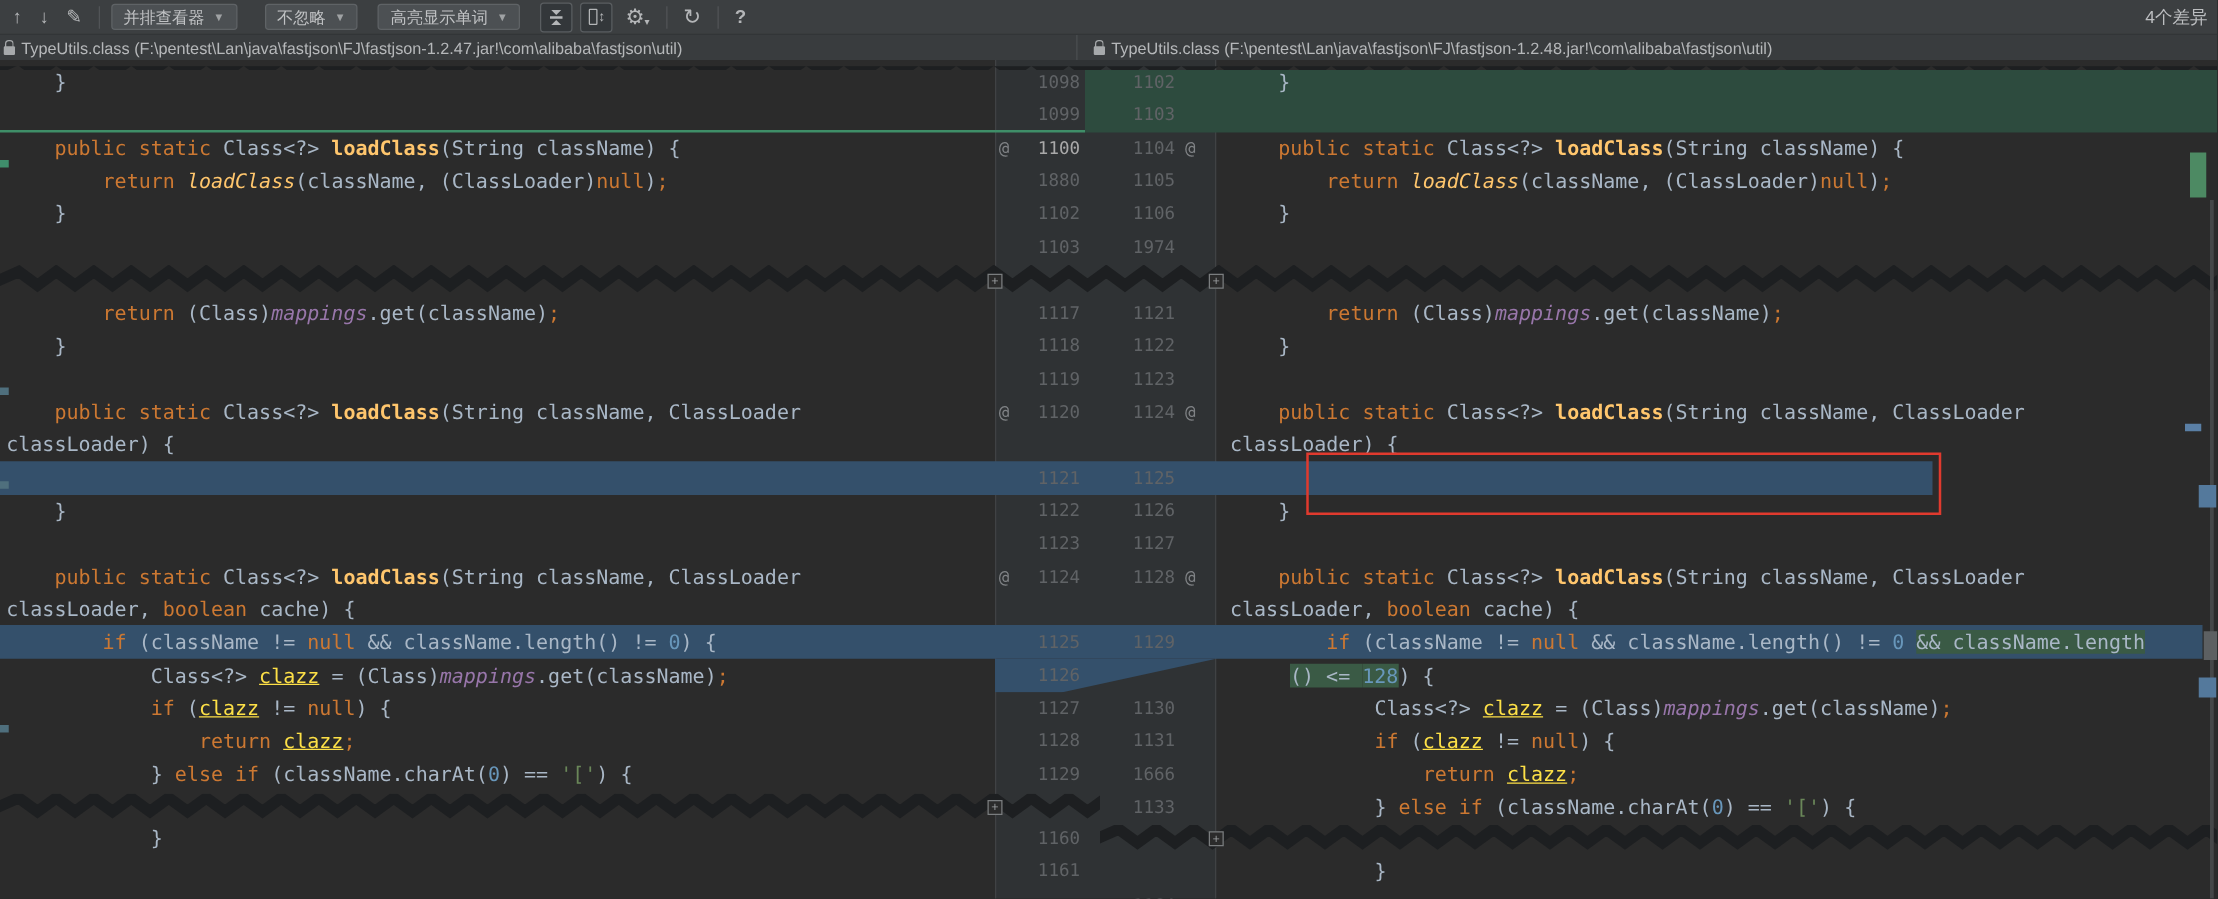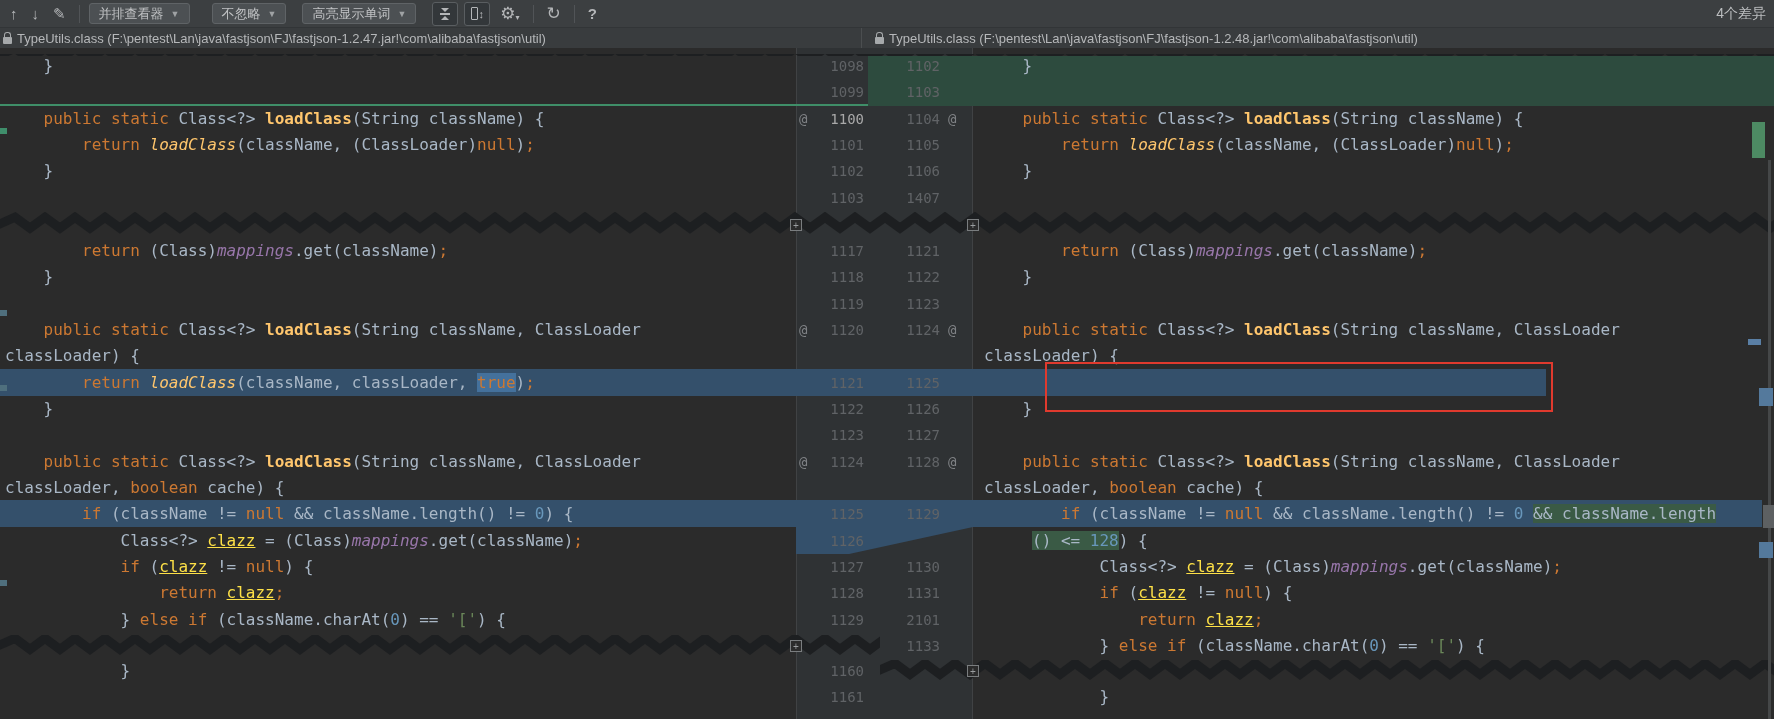--- a/index.html
+++ b/index.html
@@ -133,36 +133,35 @@
         <path d="M-10 14.3 L15 3.3000000000000007 L30 14.3 L45 3.3000000000000007 L60 14.3 L75 3.3000000000000007 L90 14.3 L105 3.3000000000000007 L120 14.3 L135 3.3000000000000007 L150 14.3 L165 3.3000000000000007 L180 14.3 L195 3.3000000000000007 L210 14.3 L225 3.3000000000000007 L240 14.3 L255 3.3000000000000007 L270 14.3 L285 3.3000000000000007 L300 14.3 L315 3.3000000000000007 L330 14.3 L345 3.3000000000000007 L360 14.3 L375 3.3000000000000007 L390 14.3 L405 3.3000000000000007 L420 14.3 L435 3.3000000000000007 L450 14.3 L465 3.3000000000000007 L480 14.3 L495 3.3000000000000007 L510 14.3 L525 3.3000000000000007 L540 14.3 L555 3.3000000000000007 L570 14.3 L585 3.3000000000000007 L600 14.3 L615 3.3000000000000007 L630 14.3 L645 3.3000000000000007 L660 14.3 L675 3.3000000000000007 L690 14.3 L705 3.3000000000000007 L720 14.3 L735 3.3000000000000007 L750 14.3 L765 3.3000000000000007 L780 14.3 L795 3.3000000000000007 L810 14.3 L825 3.3000000000000007 L840 14.3 L855 3.3000000000000007 L870 14.3 L885 3.3000000000000007 L900 14.3 L915 3.3000000000000007 L930 14.3" stroke="#1d1f21" stroke-width="9" fill="none"></path>
       </svg></div>
     <div class="code-line" style="left: 5px; top: 5px; width: 791px; z-index: 3; overflow: hidden;"><span class="c-pl">    }</span></div>
     <div class="lnum" style="left: 798px; top: 5px; width: 66px; z-index: 3;">1098</div>
     <div class="code-line" style="left: 5px; top: 31px; width: 791px; z-index: 3; overflow: hidden;"></div>
     <div class="lnum" style="left: 798px; top: 31px; width: 66px; z-index: 3;">1099</div>
     <div class="code-line" style="left: 5px; top: 58px; width: 791px; z-index: 3; overflow: hidden;"><span class="c-pl">    </span><span class="c-kw">public static</span><span class="c-pl"> Class&lt;?&gt; </span><span class="c-md">loadClass</span><span class="c-pl">(String className) {</span></div>
     <div class="lnum bright" style="left: 798px; top: 58px; width: 66px; z-index: 3;">1100</div>
     <div class="atmark" style="left: 799px; top: 58px; z-index: 3;">@</div>
     <div class="code-line" style="left: 5px; top: 84px; width: 791px; z-index: 3; overflow: hidden;"><span class="c-pl">        </span><span class="c-kw">return</span><span class="c-pl"> </span><span class="c-mc">loadClass</span><span class="c-pl">(className, (ClassLoader)</span><span class="c-kw">null</span><span class="c-pl">)</span><span class="c-kw">;</span></div>
-    <div class="lnum" style="left: 798px; top: 84px; width: 66px; z-index: 3;">1101</div>
+    <div class="lnum" style="left: 798px; top: 84px; width: 66px; z-index: 3;">1880</div>
     <div class="code-line" style="left: 5px; top: 110px; width: 791px; z-index: 3; overflow: hidden;"><span class="c-pl">    }</span></div>
     <div class="lnum" style="left: 798px; top: 110px; width: 66px; z-index: 3;">1102</div>
     <div class="code-line" style="left: 5px; top: 137px; width: 791px; z-index: 3; overflow: hidden;"></div>
     <div class="lnum" style="left: 798px; top: 137px; width: 66px; z-index: 3;">1103</div>
     <div class="code-line" style="left: 5px; top: 190px; width: 791px; z-index: 3; overflow: hidden;"><span class="c-pl">        </span><span class="c-kw">return</span><span class="c-pl"> (Class)</span><span class="c-fld">mappings</span><span class="c-pl">.get(className)</span><span class="c-kw">;</span></div>
     <div class="lnum" style="left: 798px; top: 190px; width: 66px; z-index: 3;">1117</div>
     <div class="code-line" style="left: 5px; top: 216px; width: 791px; z-index: 3; overflow: hidden;"><span class="c-pl">    }</span></div>
     <div class="lnum" style="left: 798px; top: 216px; width: 66px; z-index: 3;">1118</div>
     <div class="code-line" style="left: 5px; top: 243px; width: 791px; z-index: 3; overflow: hidden;"></div>
     <div class="lnum" style="left: 798px; top: 243px; width: 66px; z-index: 3;">1119</div>
     <div class="code-line" style="left: 5px; top: 269px; width: 791px; z-index: 3; overflow: hidden;"><span class="c-pl">    </span><span class="c-kw">public static</span><span class="c-pl"> Class&lt;?&gt; </span><span class="c-md">loadClass</span><span class="c-pl">(String className, ClassLoader</span></div>
     <div class="lnum" style="left: 798px; top: 269px; width: 66px; z-index: 3;">1120</div>
     <div class="atmark" style="left: 799px; top: 269px; z-index: 3;">@</div>
     <div class="code-line" style="left: 5px; top: 295px; width: 791px; z-index: 3; overflow: hidden;"><span class="c-pl">classLoader) {</span></div>
-    <div class="code-line" style="left: 5px; top: 322px; width: 791px; z-index: 3; overflow: hidden;"><span class="c-pl">        </span><span class="c-kw">return</span><span class="c-pl"> </span><span class="c-mc">loadClass</span><span class="c-pl">(className, classLoader, </span><span class="c-hl">true</span><span class="c-pl">)</span><span class="c-kw">;</span></div>
     <div class="lnum" style="left: 798px; top: 322px; width: 66px; z-index: 3;">1121</div>
     <div class="code-line" style="left: 5px; top: 348px; width: 791px; z-index: 3; overflow: hidden;"><span class="c-pl">    }</span></div>
     <div class="lnum" style="left: 798px; top: 348px; width: 66px; z-index: 3;">1122</div>
     <div class="code-line" style="left: 5px; top: 374px; width: 791px; z-index: 3; overflow: hidden;"></div>
     <div class="lnum" style="left: 798px; top: 374px; width: 66px; z-index: 3;">1123</div>
     <div class="code-line" style="left: 5px; top: 401px; width: 791px; z-index: 3; overflow: hidden;"><span class="c-pl">    </span><span class="c-kw">public static</span><span class="c-pl"> Class&lt;?&gt; </span><span class="c-md">loadClass</span><span class="c-pl">(String className, ClassLoader</span></div>
     <div class="lnum" style="left: 798px; top: 401px; width: 66px; z-index: 3;">1124</div>
     <div class="atmark" style="left: 799px; top: 401px; z-index: 3;">@</div>
     <div class="code-line" style="left: 5px; top: 427px; width: 791px; z-index: 3; overflow: hidden;"><span class="c-pl">classLoader, </span><span class="c-kw">boolean</span><span class="c-pl"> cache) {</span></div>
     <div class="code-line" style="left: 5px; top: 453px; width: 791px; z-index: 3; overflow: hidden;"><span class="c-pl">        </span><span class="c-kw">if</span><span class="c-pl"> (className != </span><span class="c-kw">null</span><span class="c-pl"> &amp;&amp; className.length() != </span><span class="c-num">0</span><span class="c-pl">) {</span></div>
@@ -184,21 +183,21 @@
     <div class="code-line" style="left: 984px; top: 31px; width: 790px; z-index: 3; overflow: hidden;"></div>
     <div class="lnum" style="left: 874px; top: 31px; width: 66px; z-index: 3;">1103</div>
     <div class="code-line" style="left: 984px; top: 58px; width: 790px; z-index: 3; overflow: hidden;"><span class="c-pl">    </span><span class="c-kw">public static</span><span class="c-pl"> Class&lt;?&gt; </span><span class="c-md">loadClass</span><span class="c-pl">(String className) {</span></div>
     <div class="lnum" style="left: 874px; top: 58px; width: 66px; z-index: 3;">1104</div>
     <div class="atmark" style="left: 948px; top: 58px; z-index: 3;">@</div>
     <div class="code-line" style="left: 984px; top: 84px; width: 790px; z-index: 3; overflow: hidden;"><span class="c-pl">        </span><span class="c-kw">return</span><span class="c-pl"> </span><span class="c-mc">loadClass</span><span class="c-pl">(className, (ClassLoader)</span><span class="c-kw">null</span><span class="c-pl">)</span><span class="c-kw">;</span></div>
     <div class="lnum" style="left: 874px; top: 84px; width: 66px; z-index: 3;">1105</div>
     <div class="code-line" style="left: 984px; top: 110px; width: 790px; z-index: 3; overflow: hidden;"><span class="c-pl">    }</span></div>
     <div class="lnum" style="left: 874px; top: 110px; width: 66px; z-index: 3;">1106</div>
     <div class="code-line" style="left: 984px; top: 137px; width: 790px; z-index: 3; overflow: hidden;"></div>
-    <div class="lnum" style="left: 874px; top: 137px; width: 66px; z-index: 3;">1407</div>
+    <div class="lnum" style="left: 874px; top: 137px; width: 66px; z-index: 3;">1974</div>
     <div class="code-line" style="left: 984px; top: 190px; width: 790px; z-index: 3; overflow: hidden;"><span class="c-pl">        </span><span class="c-kw">return</span><span class="c-pl"> (Class)</span><span class="c-fld">mappings</span><span class="c-pl">.get(className)</span><span class="c-kw">;</span></div>
     <div class="lnum" style="left: 874px; top: 190px; width: 66px; z-index: 3;">1121</div>
     <div class="code-line" style="left: 984px; top: 216px; width: 790px; z-index: 3; overflow: hidden;"><span class="c-pl">    }</span></div>
     <div class="lnum" style="left: 874px; top: 216px; width: 66px; z-index: 3;">1122</div>
     <div class="code-line" style="left: 984px; top: 243px; width: 790px; z-index: 3; overflow: hidden;"></div>
     <div class="lnum" style="left: 874px; top: 243px; width: 66px; z-index: 3;">1123</div>
     <div class="code-line" style="left: 984px; top: 269px; width: 790px; z-index: 3; overflow: hidden;"><span class="c-pl">    </span><span class="c-kw">public static</span><span class="c-pl"> Class&lt;?&gt; </span><span class="c-md">loadClass</span><span class="c-pl">(String className, ClassLoader</span></div>
     <div class="lnum" style="left: 874px; top: 269px; width: 66px; z-index: 3;">1124</div>
     <div class="atmark" style="left: 948px; top: 269px; z-index: 3;">@</div>
     <div class="code-line" style="left: 984px; top: 295px; width: 790px; z-index: 3; overflow: hidden;"><span class="c-pl">classLoader) {</span></div>
@@ -212,21 +211,21 @@
     <div class="atmark" style="left: 948px; top: 401px; z-index: 3;">@</div>
     <div class="code-line" style="left: 984px; top: 427px; width: 790px; z-index: 3; overflow: hidden;"><span class="c-pl">classLoader, </span><span class="c-kw">boolean</span><span class="c-pl"> cache) {</span></div>
     <div class="code-line" style="left: 984px; top: 453px; width: 790px; z-index: 3; overflow: hidden;"><span class="c-pl">        </span><span class="c-kw">if</span><span class="c-pl"> (className != </span><span class="c-kw">null</span><span class="c-pl"> &amp;&amp; className.length() != </span><span class="c-num">0</span><span class="c-pl"> </span><span class="c-ins">&amp;&amp; className.length</span></div>
     <div class="lnum" style="left: 874px; top: 453px; width: 66px; z-index: 3;">1129</div>
     <div class="code-line" style="left: 1032px; top: 480px; width: 790px; z-index: 3; overflow: hidden;"><span class="c-ins">() &lt;= </span><span class="c-insnum">128</span><span class="c-pl">) {</span></div>
     <div class="code-line" style="left: 984px; top: 506px; width: 790px; z-index: 3; overflow: hidden;"><span class="c-pl">            Class&lt;?&gt; </span><span class="c-und">clazz</span><span class="c-pl"> = (Class)</span><span class="c-fld">mappings</span><span class="c-pl">.get(className)</span><span class="c-kw">;</span></div>
     <div class="lnum" style="left: 874px; top: 506px; width: 66px; z-index: 3;">1130</div>
     <div class="code-line" style="left: 984px; top: 532px; width: 790px; z-index: 3; overflow: hidden;"><span class="c-pl">            </span><span class="c-kw">if</span><span class="c-pl"> (</span><span class="c-und">clazz</span><span class="c-pl"> != </span><span class="c-kw">null</span><span class="c-pl">) {</span></div>
     <div class="lnum" style="left: 874px; top: 532px; width: 66px; z-index: 3;">1131</div>
     <div class="code-line" style="left: 984px; top: 559px; width: 790px; z-index: 3; overflow: hidden;"><span class="c-pl">                </span><span class="c-kw">return</span><span class="c-pl"> </span><span class="c-und">clazz</span><span class="c-kw">;</span></div>
-    <div class="lnum" style="left: 874px; top: 559px; width: 66px; z-index: 3;">2101</div>
+    <div class="lnum" style="left: 874px; top: 559px; width: 66px; z-index: 3;">1666</div>
     <div class="code-line" style="left: 984px; top: 585px; width: 790px; z-index: 3; overflow: hidden;"><span class="c-pl">            } </span><span class="c-kw">else</span><span class="c-pl"> </span><span class="c-kw">if</span><span class="c-pl"> (className.charAt(</span><span class="c-num">0</span><span class="c-pl">) == </span><span class="c-str">'['</span><span class="c-pl">) {</span></div>
     <div class="lnum" style="left: 874px; top: 585px; width: 66px; z-index: 3;">1133</div>
     <div class="code-line" style="left: 984px; top: 636px; width: 790px; z-index: 3; overflow: hidden;"><span class="c-pl">            }</span></div>
     <div class="lnum" style="left: 874px; top: 664px; width: 66px; z-index: 3;">1164</div>
     <div class="plusbox" style="left: 790px; top: 171px;">+</div>
     <div class="plusbox" style="left: 967px; top: 171px;">+</div>
     <div class="plusbox" style="left: 790px; top: 592px;">+</div>
     <div class="plusbox" style="left: 967px; top: 617px;">+</div>
     <div class="edgedash" style="top: 80px; background: rgb(63, 142, 107);"></div>
     <div class="edgedash" style="top: 262px; background: rgb(79, 111, 125);"></div>

